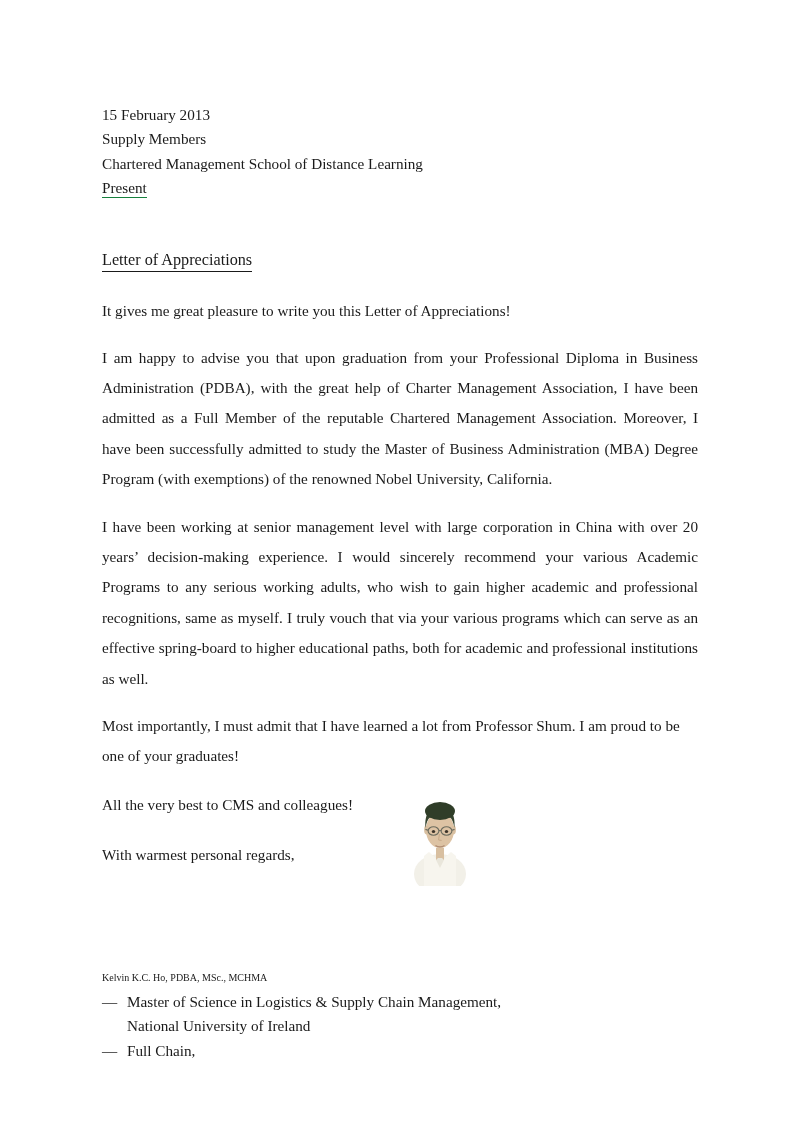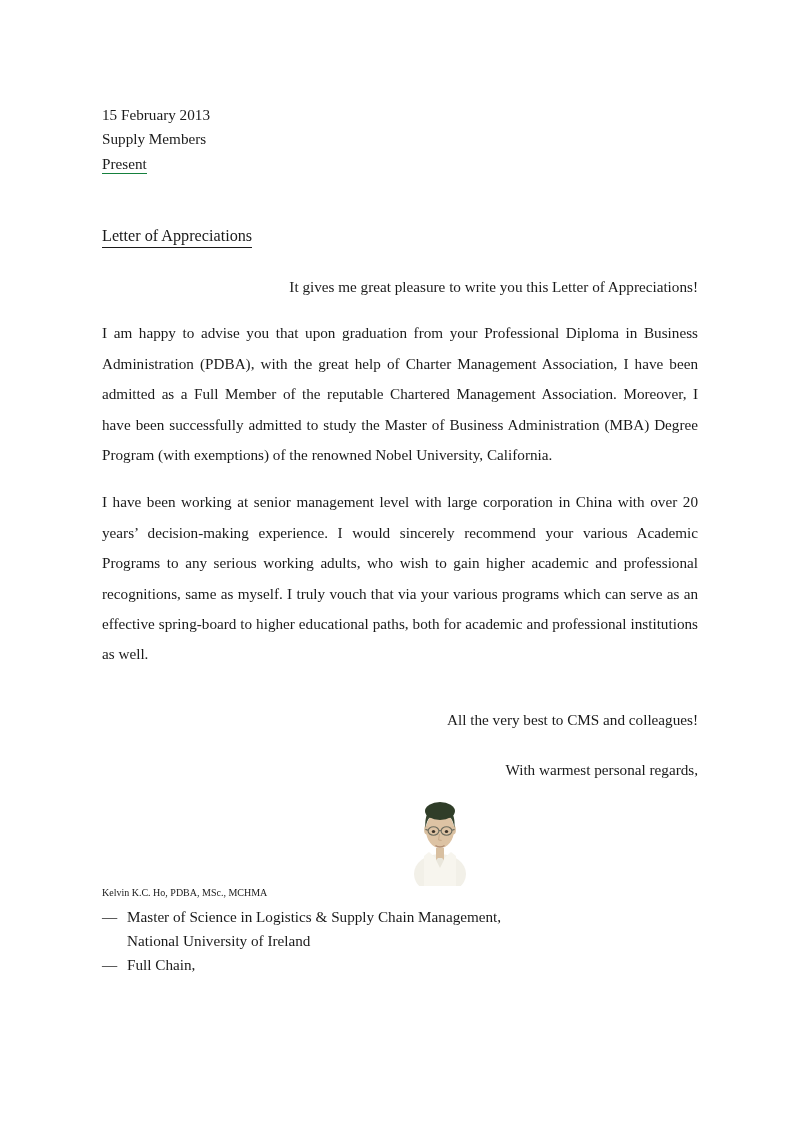--- a/index.html
+++ b/index.html
@@ -41,21 +41,21 @@
     padding-bottom: 2px;
   }
   .para {
     font-size: 15.2px;
     line-height: 30.4px;
     text-align: justify;
     text-justify: inter-word;
     margin: 0;
   }
   .para.nojust {
-    text-align: right;
+    text-align: left;
   }
   .gap-1 { height: 25px; }
   .gap-2 { height: 16px; }
   .gap-3 { height: 17px; }
   .gap-4 { height: 17px; }
   .gap-5 { height: 18px; }
   .gap-6 { height: 20px; }
   .gap-7 { height: 95px; }
 
   .photo {
@@ -92,34 +92,36 @@
 </style>
 </head>
 <body>
 
 <div class="page">
 
   <div class="content">
 
     <div class="addr-line">15 February 2013</div>
     <div class="addr-line">Supply Members</div>
+    <div class="addr-line">Chartered Management School of Distance Learning</div>
     <div class="addr-line underlined"><span>Present</span></div>
 
     <div class="title-block"><span class="title-text">Letter of Appreciations</span></div>
 
     <div class="gap-1"></div>
     <p class="para nojust">It gives me great pleasure to write you this Letter of Appreciations!</p>
 
     <div class="gap-2"></div>
     <p class="para">I am happy to advise you that upon graduation from your Professional Diploma in Business Administration (PDBA), with the great help of Charter Management Association, I have been admitted as a Full Member of the reputable Chartered Management Association.    Moreover, I have been successfully admitted to study the Master of Business Administration (MBA) Degree Program (with exemptions) of the renowned Nobel University, California.</p>
 
     <div class="gap-3"></div>
     <p class="para">I have been working at senior management level with large corporation in China with over 20 years’ decision-making experience.   I would sincerely recommend your various Academic Programs to any serious working adults, who wish to gain higher academic and professional recognitions, same as myself.    I truly vouch that via your various programs which can serve as an effective spring-board to higher educational paths, both for academic and professional institutions as well.</p>
 
     <div class="gap-4"></div>
+    <p class="para nojust">Most importantly, I must admit that I have learned a lot from Professor Shum.    I am proud to be one of your graduates!</p>
 
     <div class="gap-5"></div>
     <p class="para nojust">All the very best to CMS and colleagues!</p>
 
     <div class="gap-6"></div>
     <p class="para nojust">With warmest personal regards,</p>
 
     <div class="gap-7"></div>
 
     <div class="sig-name">Kelvin K.C. Ho, PDBA, MSc., MCHMA</div>

